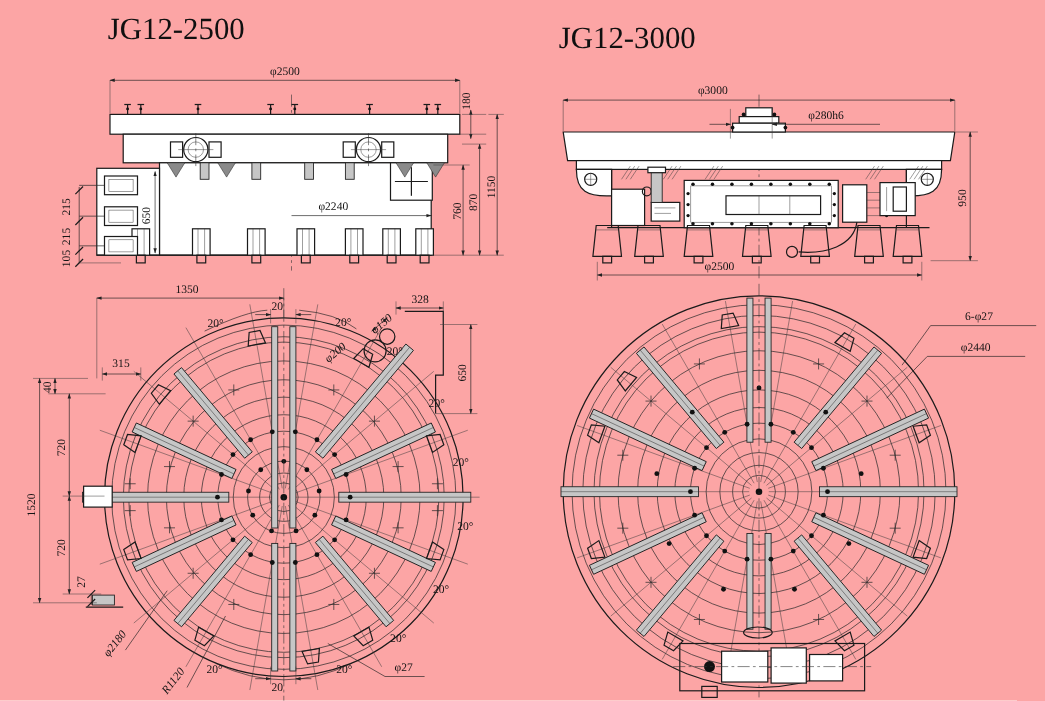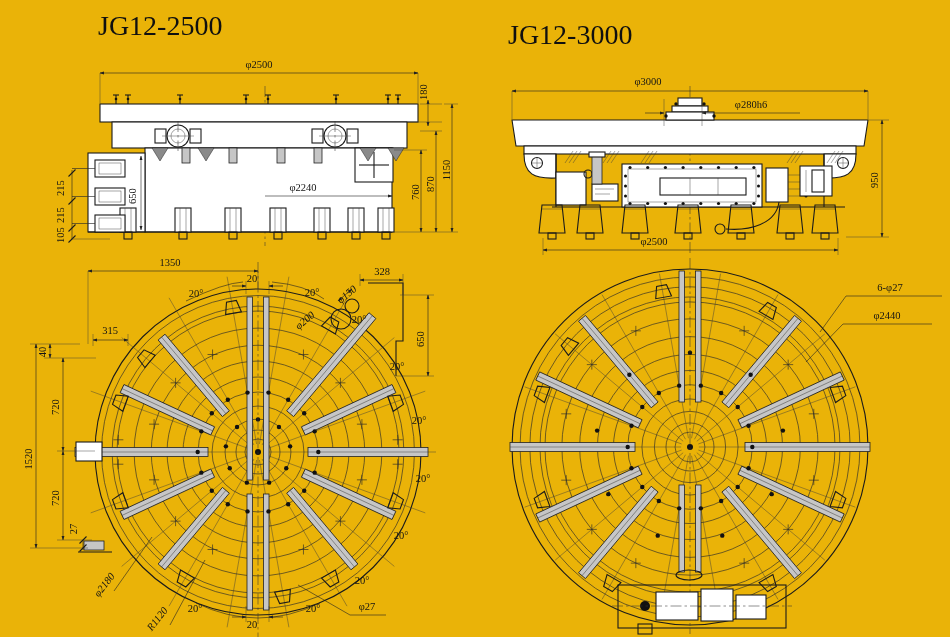--- a/index.html
+++ b/index.html
@@ -1,17 +1,17 @@
 <!DOCTYPE html>
 <html><head>
 <meta charset="utf-8">
 <style>
   html,body{margin:0;padding:0;background:#ffffff;}
   body{width:950px;height:637px;overflow:hidden;}
-  #stage{width:950px;height:637px;position:relative;background:#eab308;}
+  #stage{width:950px;height:637px;position:relative;background:#fca5a5;}
   svg{display:block;}
   .med{stroke:#1b1b1b;stroke-width:1.1;fill:none}
   .thin{stroke:#2a2a2a;stroke-width:.65;fill:none}
   .hair{stroke:#3a3a3a;stroke-width:.45;fill:none}
   .dm{stroke:#222;stroke-width:.6;fill:none}
   .cl{stroke:#333;stroke-width:.55;stroke-dasharray:11 3 2.5 3;fill:none}
   .rib{fill:#c6c6c6;stroke:#222;stroke-width:.8}
   .white{fill:#ffffff}
   .grayfill{fill:#8a8a8a;stroke:#222;stroke-width:.5}
   text.lbl{font:10.5px "Liberation Serif",serif;fill:#141414;stroke:none;text-anchor:middle}

